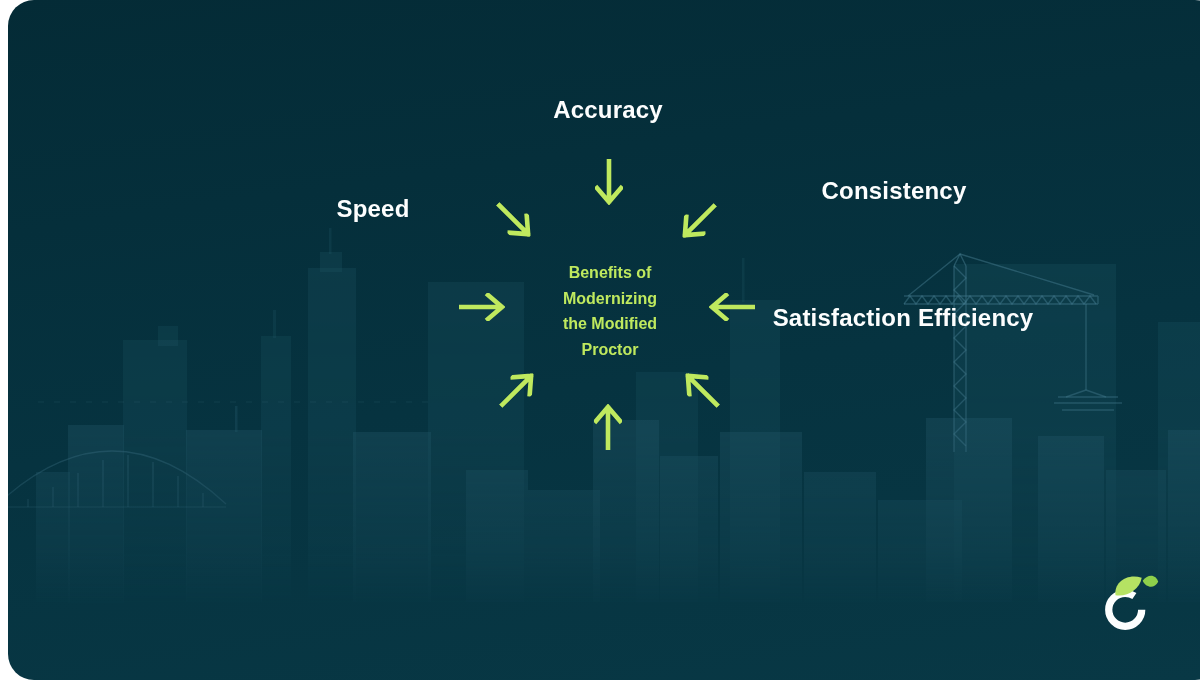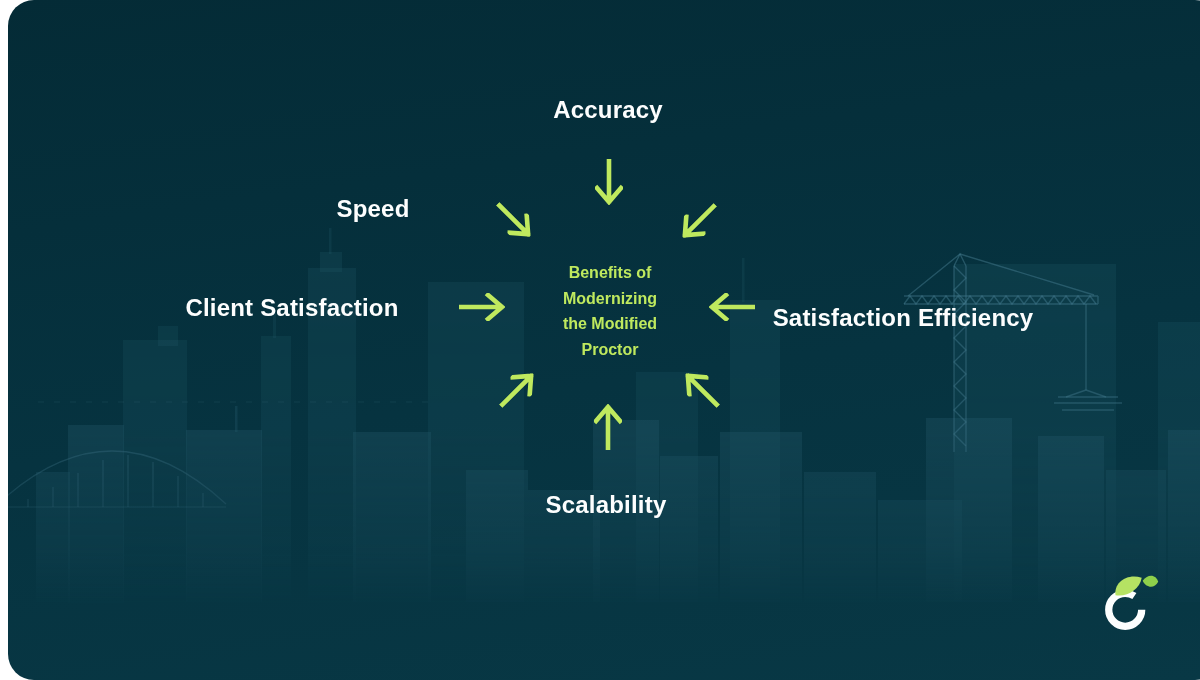--- a/index.html
+++ b/index.html
@@ -84,23 +84,22 @@
         <path d="M952,254 L1086,295 M952,254 L900,296"></path>
         <path d="M1078,304 V390"></path>
         <path d="M1078,390 L1058,397 M1078,390 L1098,397"></path>
         <path d="M1050,397 H1110 M1046,403 H1114 M1054,410 H1106"></path>
       </g>
     </g>
   </svg>
 
   <div class="benefit" style="left:600px;top:110px">Accuracy</div>
   <div class="benefit" style="left:365px;top:209px">Speed</div>
-  <div class="benefit" style="left:284px;top:308px">Client Satisfaction</div>
+  <div class="benefit" style="left:886px;top:191px">Consistency</div>
   <div class="benefit" style="left:895px;top:318px">Satisfaction Efficiency</div>
-  <div class="benefit" style="left:598px;top:505px">Scalability</div>
 
   <div class="center-title">
     <span>Benefits of</span>
     <span>Modernizing</span>
     <span>the Modified</span>
     <span>Proctor</span>
   </div>
 
   <svg class="arrow" style="left:578px;top:168px;transform:rotate(90deg)" viewBox="0 0 46 28">
     <path d="M2,14 L42,14 M29,2 L43,14 L29,26" stroke="#bfe95e" stroke-width="4.6" fill="none" stroke-linecap="square"></path>

